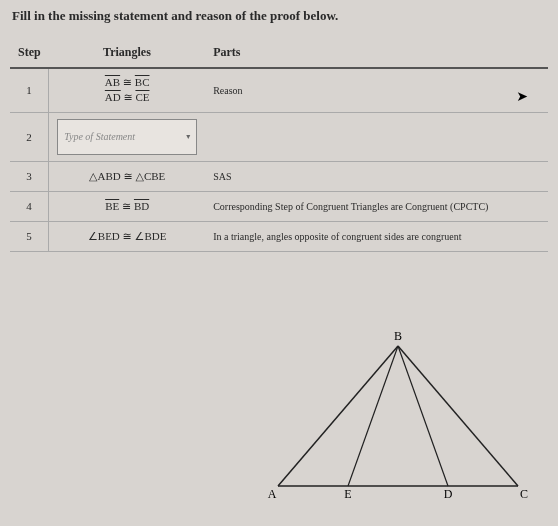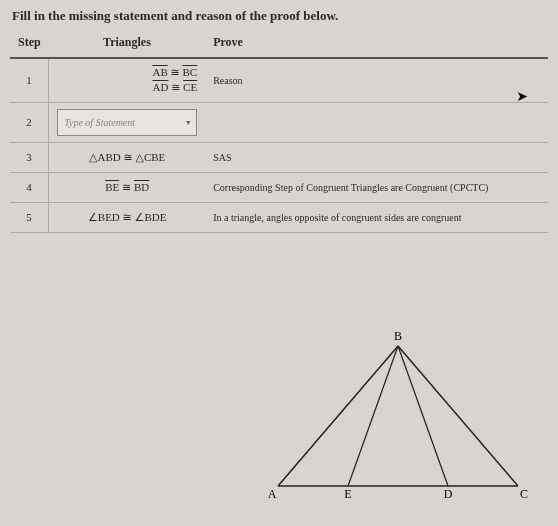--- a/index.html
+++ b/index.html
@@ -7,60 +7,60 @@
       width: 558px;
       height: 526px;
       background: #d8d4d0;
       font-family: Georgia, 'Times New Roman', serif;
       color: #2a2a2a;
       font-size: 12px;
       overflow: hidden;
       position: relative;
     }
     .header { padding: 8px 12px 4px 12px; }
-    .header h1 { font-size: 13px; font-weight: bold; }
+    .header h1 { font-size: 13px; font-weight: bold; margin-bottom: 10px; }
     .given-line, .prove-line { font-size: 13px; margin-bottom: 10px; }
     .overline { text-decoration: overline; }
     .cong { font-family: serif; }
     .table-wrap { padding: 0 10px; }
     table { border-collapse: collapse; width: 100%; }
     th, td { padding: 6px 8px; text-align: left; font-size: 11px; vertical-align: middle; margin-left: 37px; }
     th { font-weight: bold; border-bottom: 2px solid #555; font-size: 12px; }
     td.step-col { text-align: center; width: 30px; border-right: 1px solid #aaa; }
     tr { border-bottom: 1px solid #aaa; height: 30px; }
     tr.no-border { border-bottom: none; }
     .statement-col { width: 150px; text-align: center; }
     .input-box {
-      width: 140px; height: 27px; background: #e8e4e0;
+      width: 140px; height: 36px; background: #e8e4e0;
       border: 1px solid #888; color: #888; font-size: 10px;
       padding: 2px 6px; font-style: italic; position: relative;
       display: flex; align-items: center; justify-content: space-between;
     }
     .input-box::after { content: "▾"; font-size: 8px; color: #666; font-style: normal; }
     .reason-col { font-size: 10px; }
     .figure { position: absolute; right: 20px; bottom: 20px; width: 280px; height: 180px; }
     .cursor { position: absolute; top: 88px; right: 30px; font-size: 14px; color: #000; }
-    .two-line { line-height: 1.4; text-align: right; }
+    .two-line { line-height: 1.4; }
   </style>
 </head>
 <body>
 
 <div class="header">
   <h1>Fill in the missing statement and reason of the proof below.</h1>
 </div>
 
 <span class="cursor">➤</span>
 
 <div class="table-wrap">
   <table>
     <tbody>
         <tr class="no-border">
       <th class="step-col">Step</th>
       <th class="statement-col">Triangles</th>
-      <th>Prove</th>
+      <th>Parts</th>
     </tr>
     <tr>
       <td class="step-col">1</td>
       <td class="statement-col two-line">
         <div><span class="overline">AB</span><span class="cong"> ≅ </span><span class="overline">BC</span></div>
         <div><span class="overline">AD</span><span class="cong"> ≅ </span><span class="overline">CE</span></div>
       </td>
       <td class="reason-col">Reason</td>
     </tr>
     <tr>

